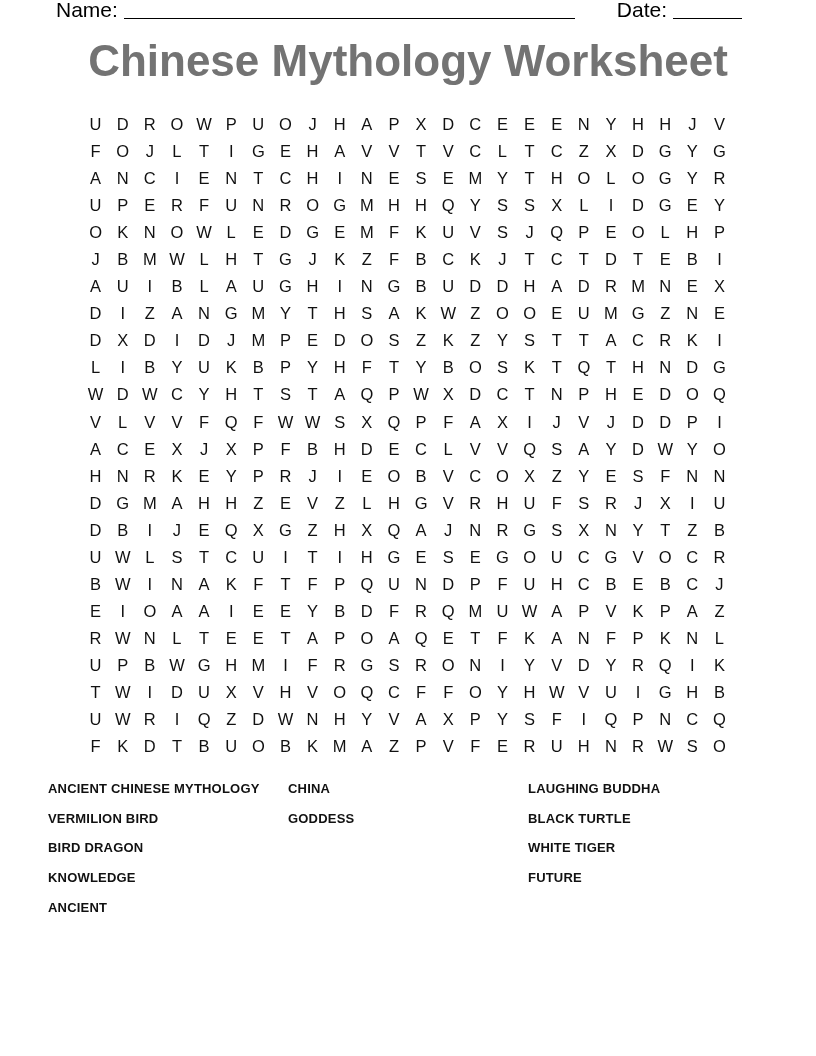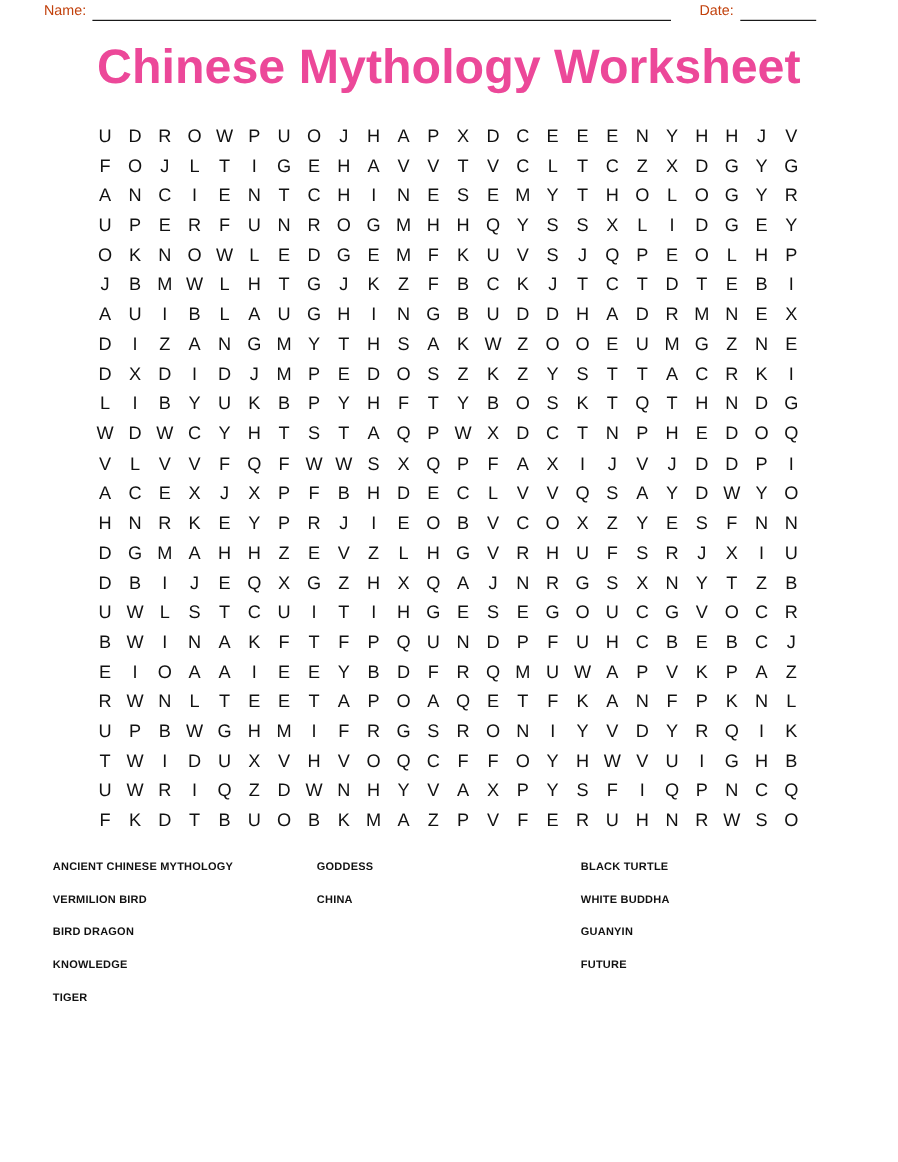--- a/index.html
+++ b/index.html
@@ -15,43 +15,44 @@
   
   .header-row {
     position: absolute;
     left: 40px;
     right: 74px;
     top: 1px;
     display: flex;
     align-items: flex-end;
   }
   .header-label {
-    font-size: 13px;
+    font-size: 21px;
     line-height: 18px;
-    color: #c2410c;
+    color: #000000;
     white-space: nowrap;
+    margin-left: 16px;
   }
   .write-line {
     border-bottom: 1.5px solid #000;
     height: 16px;
   }
   .name-line { flex: 1 1 auto; margin: 0 26px 0 6px; }
   .date-line { width: 69px; margin-left: 6px; }
 
   
   .page-title {
     position: absolute;
     top: 36px;
     left: 0;
     width: 100%;
     text-align: center;
     font-size: 44px;
     font-weight: 600;
     letter-spacing: 0px;
-    color: #ec4899;
+    color: #737373;
   }
 
   
   .word-grid {
     position: absolute;
     left: 82px;
     top: 111px;
     width: 651px;
   }
   .grid-row {
@@ -74,21 +75,21 @@
     top: 780px;
     width: 720px;
     display: flex;
   }
   .word-column {
     width: 240px;
     flex: 0 0 240px;
   }
   .word-item {
     height: 29.65px;
-    font-size: 10px;
+    font-size: 13px;
     font-weight: bold;
     letter-spacing: 0.2px;
     line-height: 18px;
     color: #111;
     white-space: nowrap;
   }
 </style>
 </head>
 <body>
 
@@ -727,25 +728,25 @@
       <span class="grid-cell">O</span>
     </div>
   </div>
 
 <div class="word-list">
   <div class="word-column">
       <div class="word-item">ANCIENT CHINESE MYTHOLOGY</div>
       <div class="word-item">VERMILION BIRD</div>
       <div class="word-item">BIRD DRAGON</div>
       <div class="word-item">KNOWLEDGE</div>
-      <div class="word-item">TIGER</div>
+      <div class="word-item">ANCIENT</div>
     </div>
   <div class="word-column">
+      <div class="word-item">CHINA</div>
       <div class="word-item">GODDESS</div>
-      <div class="word-item">CHINA</div>
     </div>
   <div class="word-column">
+      <div class="word-item">LAUGHING BUDDHA</div>
       <div class="word-item">BLACK TURTLE</div>
-      <div class="word-item">WHITE BUDDHA</div>
-      <div class="word-item">GUANYIN</div>
+      <div class="word-item">WHITE TIGER</div>
       <div class="word-item">FUTURE</div>
     </div>
 </div>
 
 </body></html>

